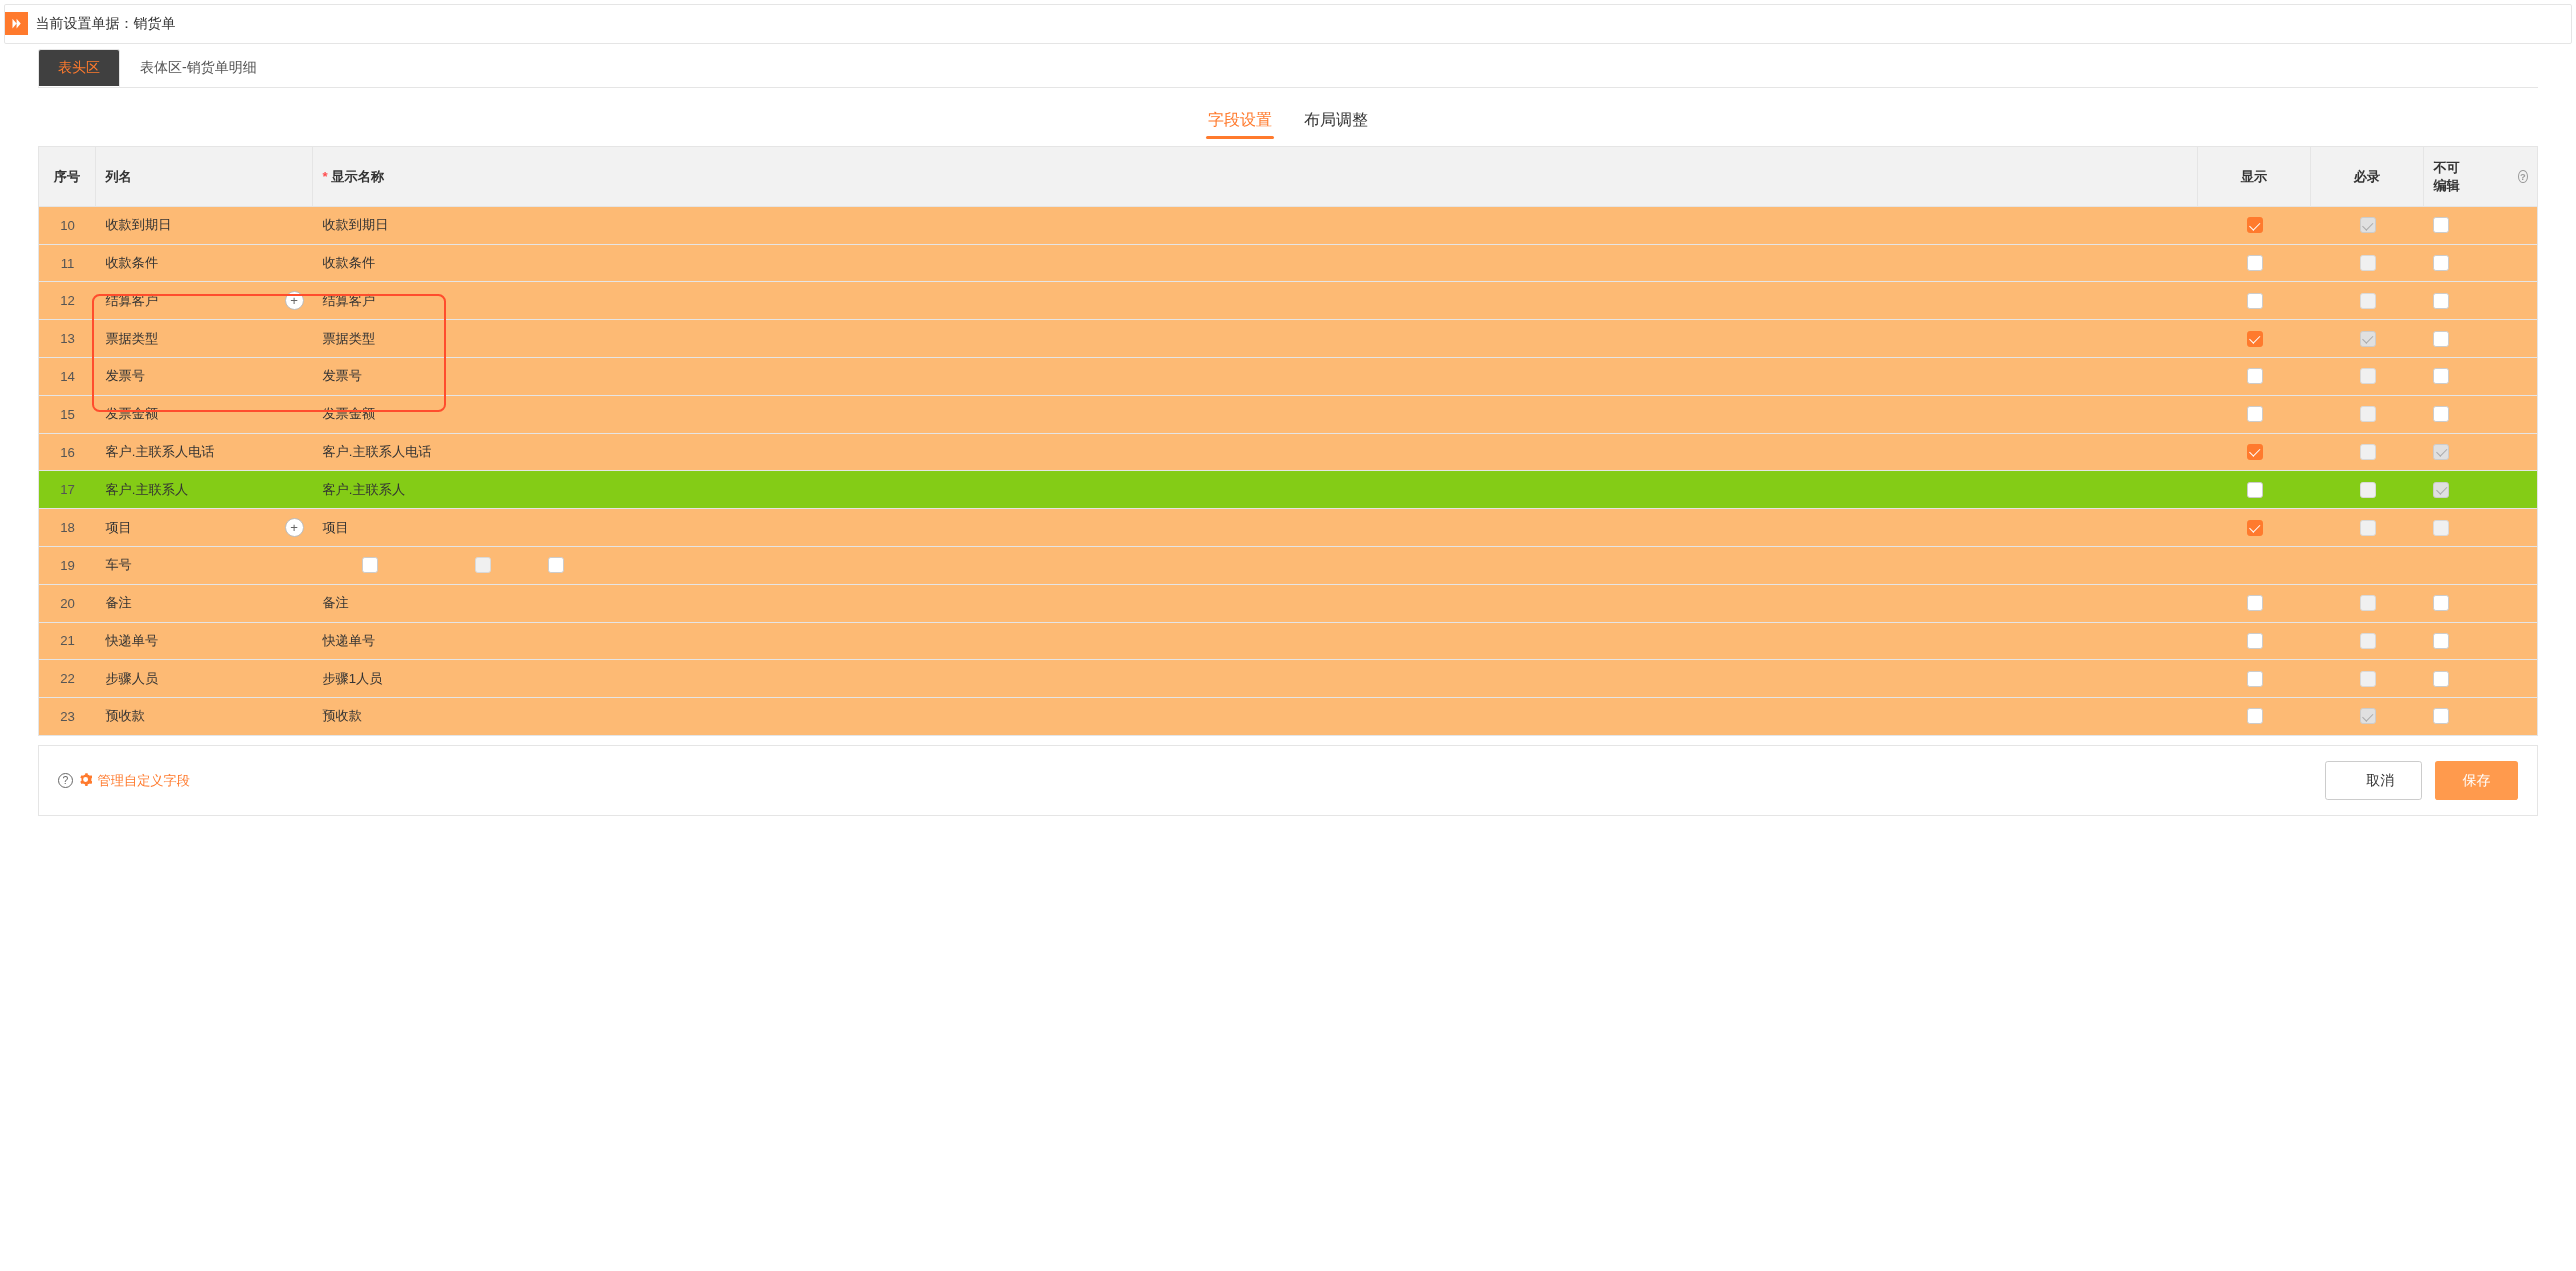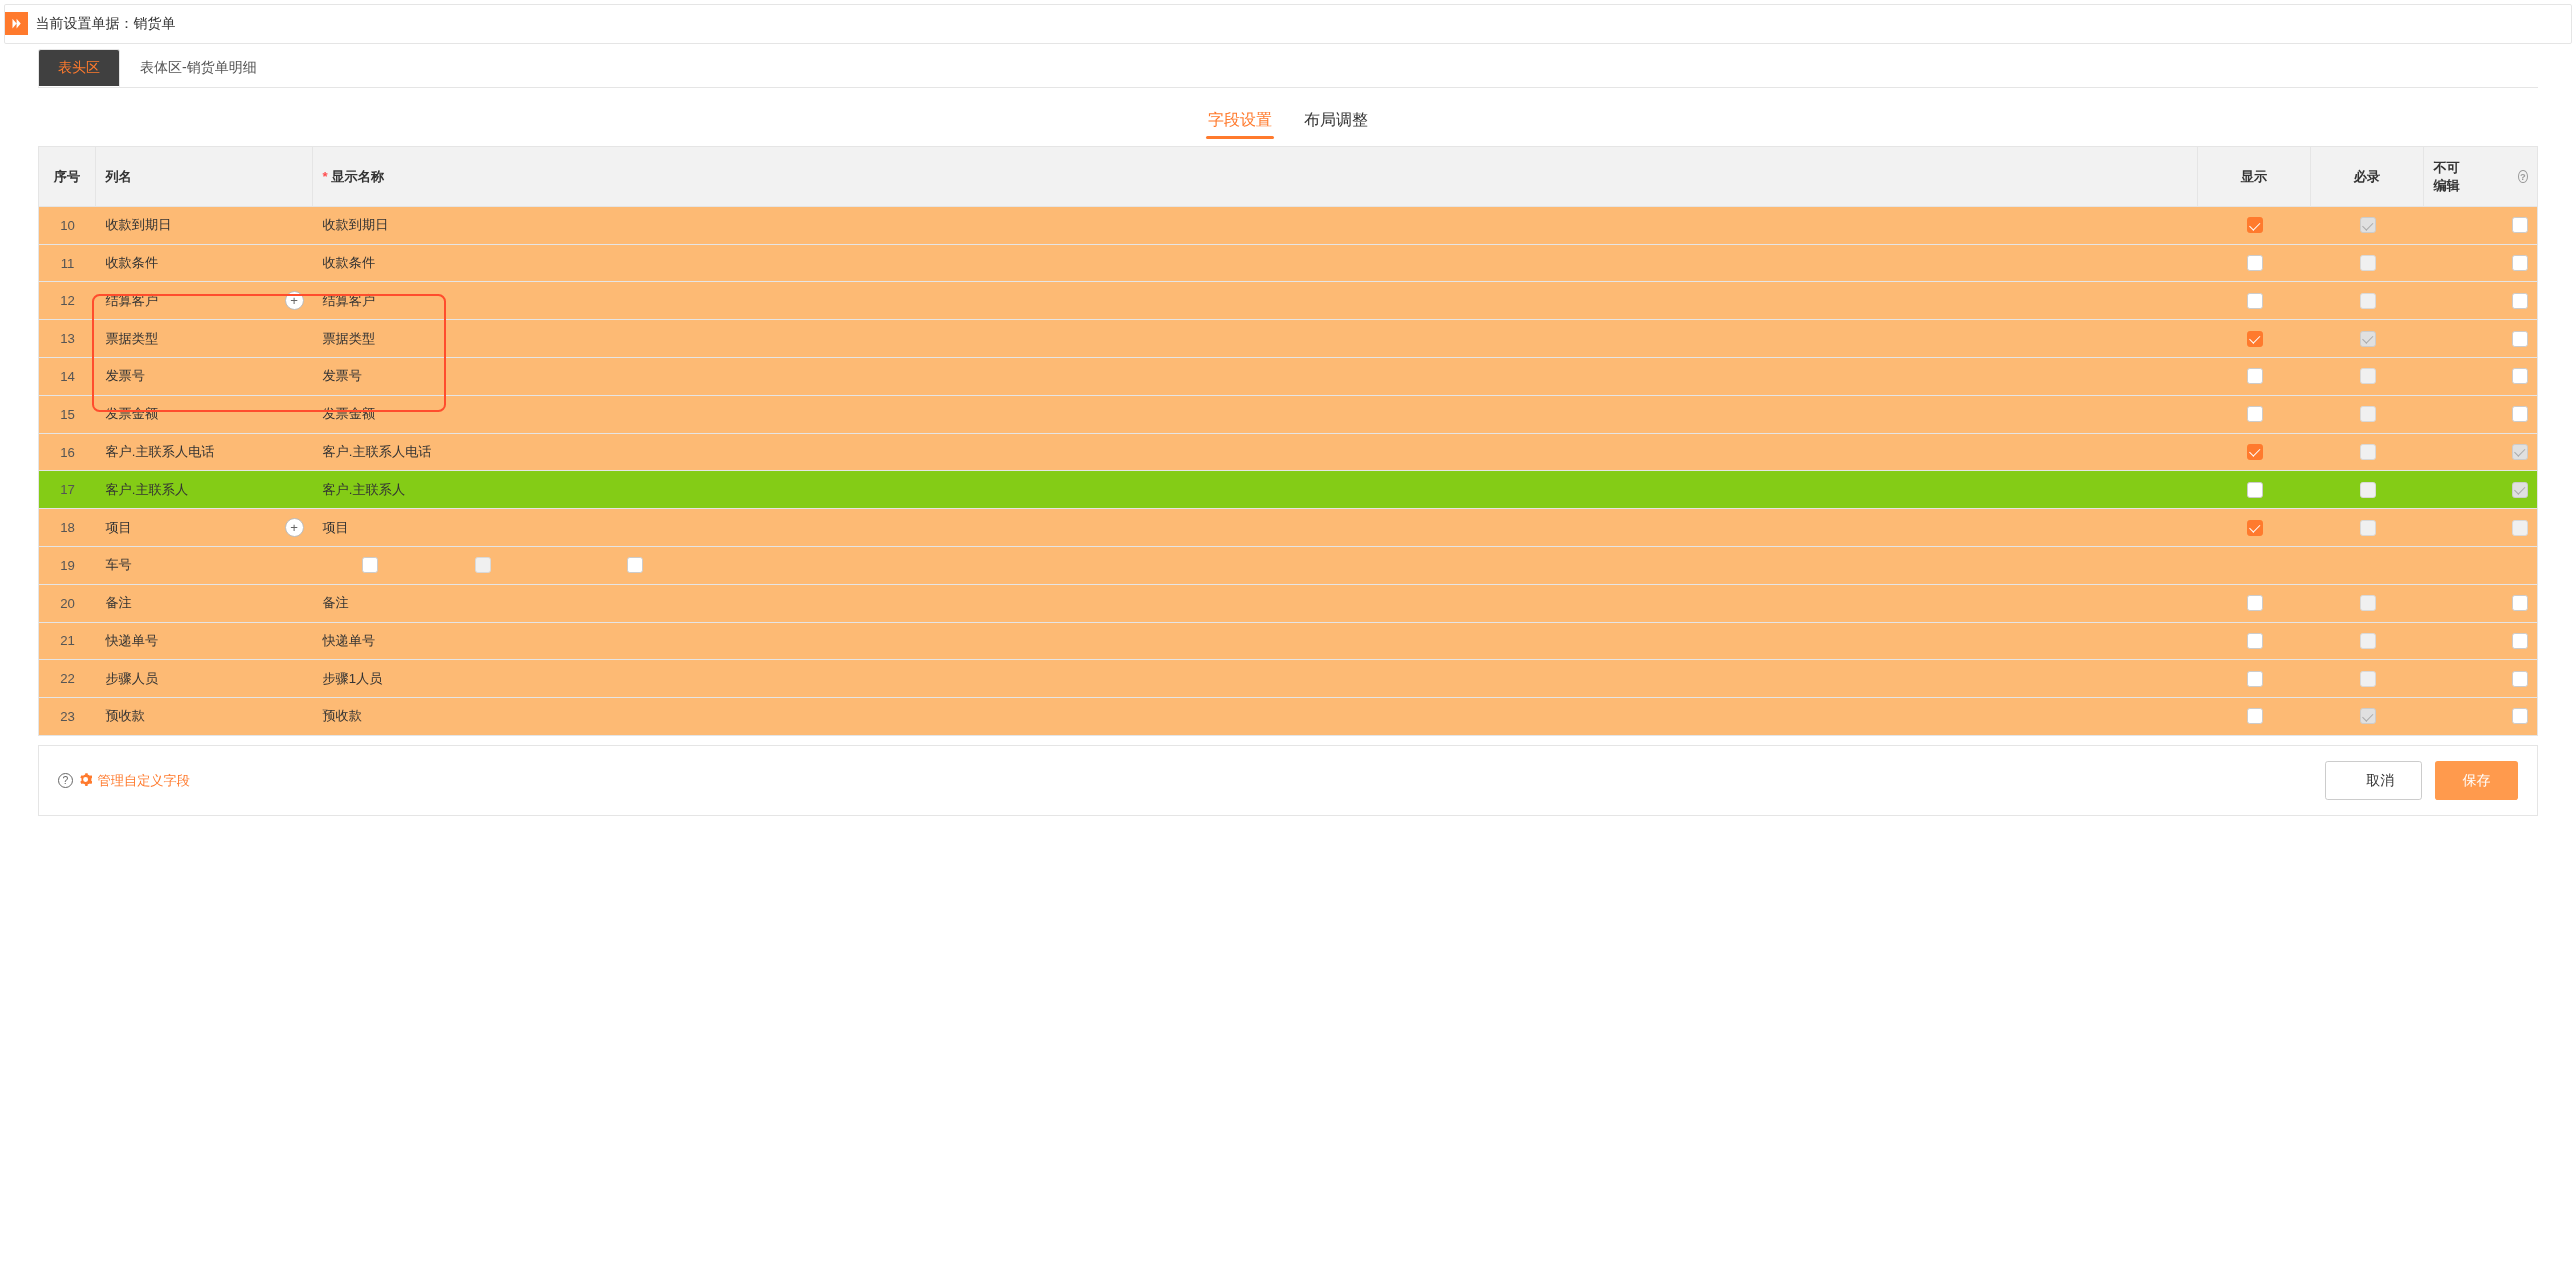--- a/index.html
+++ b/index.html
@@ -20,21 +20,21 @@
 .sub-tab.active::after { content: ""; position: absolute; left: 0; right: 0; bottom: -1.9px; height: 2.8px; background: #ff7a2d; border-radius: 1.9px; }
 
 .table-wrap { margin: 0 38px; position: relative; }
 .thead { display: flex; background: #f2f2f2; border: 0.9px solid #e5e5e5; font-weight: 700; color: #333; }
 .th, .td { padding: 11.3px 9.4px; display: flex; align-items: center; }
 .col-seq { width: 57px; justify-content: center; border-right: 0.9px solid #e5e5e5; }
 .col-name { width: 217px; border-right: 0.9px solid #e5e5e5; position: relative; }
 .col-display { flex: 1; border-right: 0.9px solid #e5e5e5; }
 .col-show { width: 113px; justify-content: center; border-right: 0.9px solid #e5e5e5; }
 .col-req { width: 113px; justify-content: center; border-right: 0.9px solid #e5e5e5; }
-.col-edit { width: 113px; justify-content: flex-end; gap: 46px; }
+.col-edit { width: 113px; justify-content: flex-start; gap: 46px; }
 .required-mark { color: #ff4d4f; margin-right: 3.8px; }
 .help-icon { margin-left: 3.8px; width: 13.2px; height: 13.2px; border: 0.9px solid #999; border-radius: 50%; display: inline-flex; align-items: center; justify-content: center; font-size: 9.4px; color: #999; }
 
 .tbody { border-left: 0.9px solid #e5e5e5; border-right: 0.9px solid #e5e5e5; }
 .row { display: flex; border-bottom: 0.9px solid #e5e5e5; background: #fdba74; }
 .row.highlighted { background: #84cc16; }
 .row .td { padding: 9.4px 9.4px; }
 .row .td.col-seq { font-size: 13.2px; color: #555; border-right: none; }
 .row .td.col-name { border-right: none; }
 .row .td.col-display { border-right: none; }

